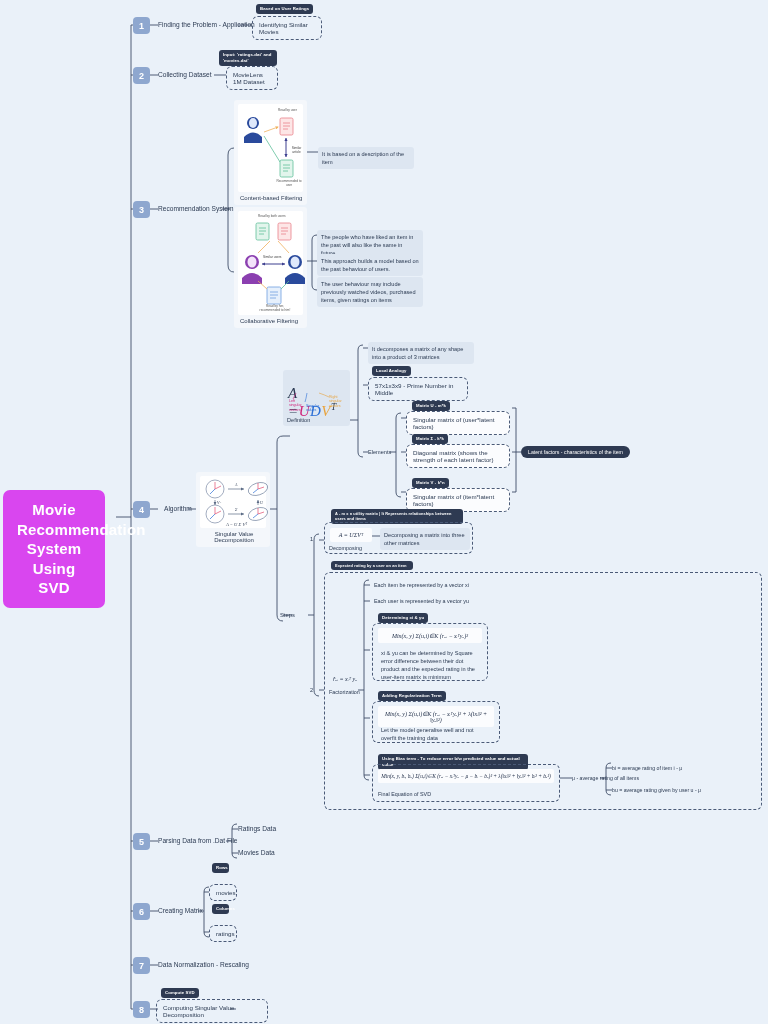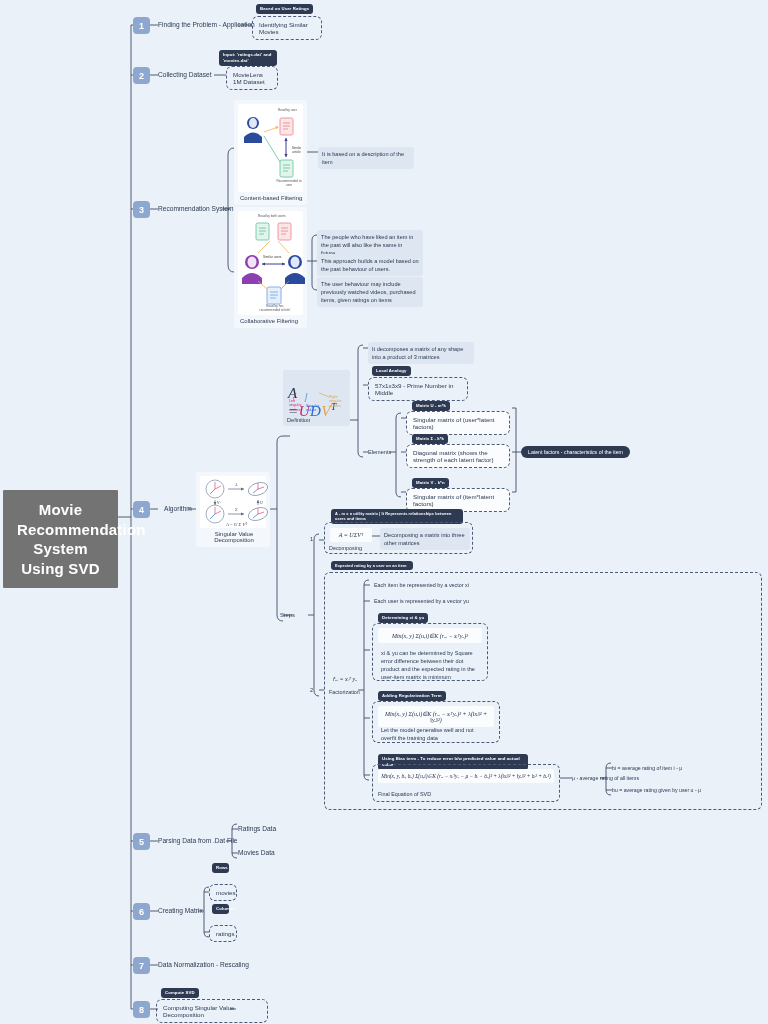--- a/index.html
+++ b/index.html
@@ -12,27 +12,27 @@
     position: relative;
     overflow: hidden;
   }
   #canvas { position:absolute; inset:0; }
   svg.wires { position:absolute; left:0; top:0; width:768px; height:1024px; pointer-events:none; }
 
   .node { position:absolute; }
 
   
   .root {
-    background:#737373; color:#fff;
-    border-radius:1px;
+    background:#d946ef; color:#fff;
+    border-radius:7px;
     padding:10px 14px;
     text-align:center;
     font-size:15px; font-weight:700; line-height:1.3;
     letter-spacing:.2px;
-    width:115px;
+    width:102px;
   }
 
   
   .badge {
     width:17px; height:17px;
     background:#8ea7cf; color:#fff;
     border-radius:4px;
     font-size:9px; font-weight:700;
     display:flex; align-items:center; justify-content:center;
   }

